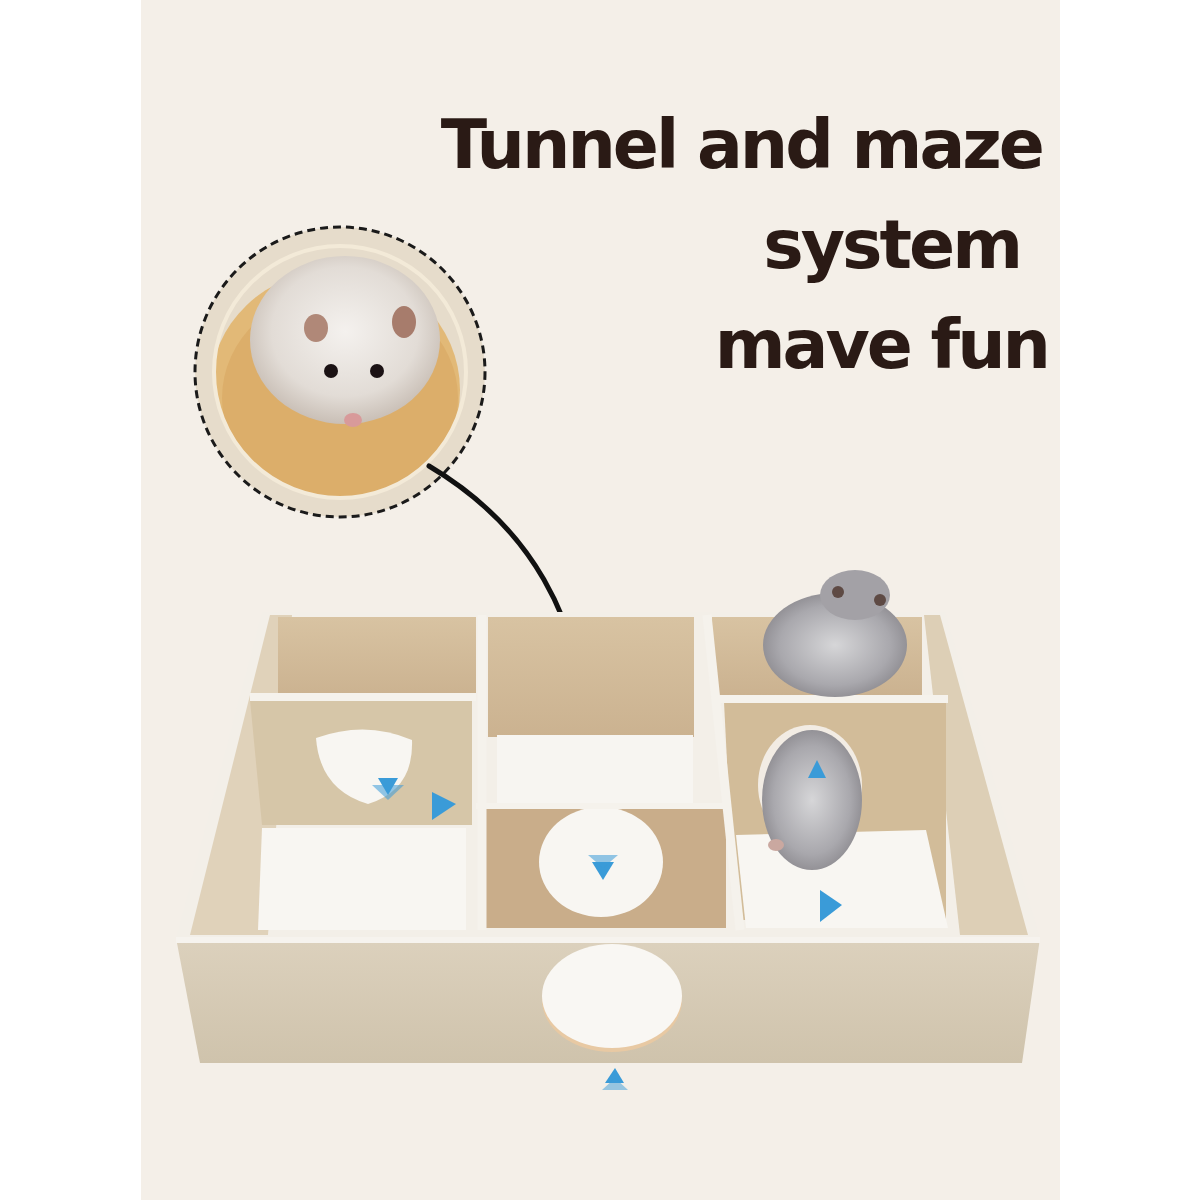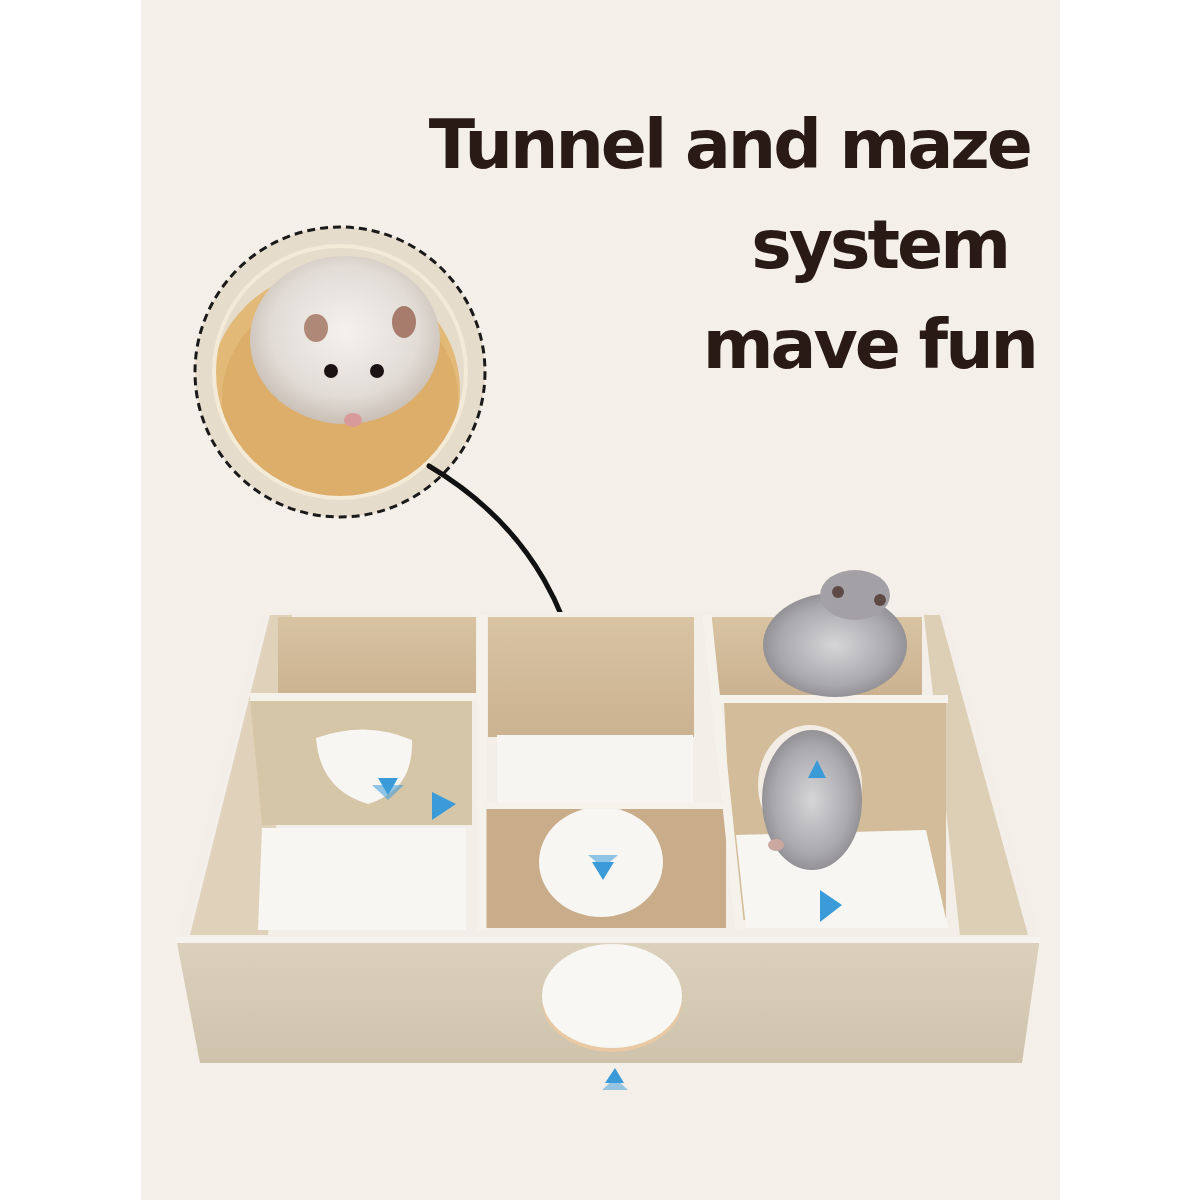--- a/index.html
+++ b/index.html
@@ -1,18 +1,18 @@
 <!DOCTYPE html>
 <html><head>
 <meta charset="utf-8">
 <style>
   html, body { margin:0; padding:0; }
   body { width:1200px; height:1200px; background:#ffffff; position:relative; overflow:hidden; font-family:"DejaVu Sans", sans-serif; }
   .panel { position:absolute; left:141px; top:0; width:919px; height:1200px; background:#f4efe8; }
-  .headline { position:absolute; right:178px; top:95px; text-align:right; color:#2a1a15; font-family:"DejaVu Sans", sans-serif; font-weight:bold; line-height:100px; letter-spacing:-3px; }
+  .headline { position:absolute; right:166px; top:95px; text-align:right; color:#2a1a15; font-family:"DejaVu Sans", sans-serif; font-weight:bold; line-height:100px; letter-spacing:-3px; }
   .headline .l1 { font-size:68px; display:block; margin-right:-8px; }
   .headline .l2 { font-size:68px; display:block; margin-right:14px;text-align:right; }
   .headline .l3 { font-size:68px; display:block; margin-right:-14px; }
   svg.scene { position:absolute; left:0; top:0; }
 </style>
 </head>
 <body>
 
 <div class="panel"></div>
 

